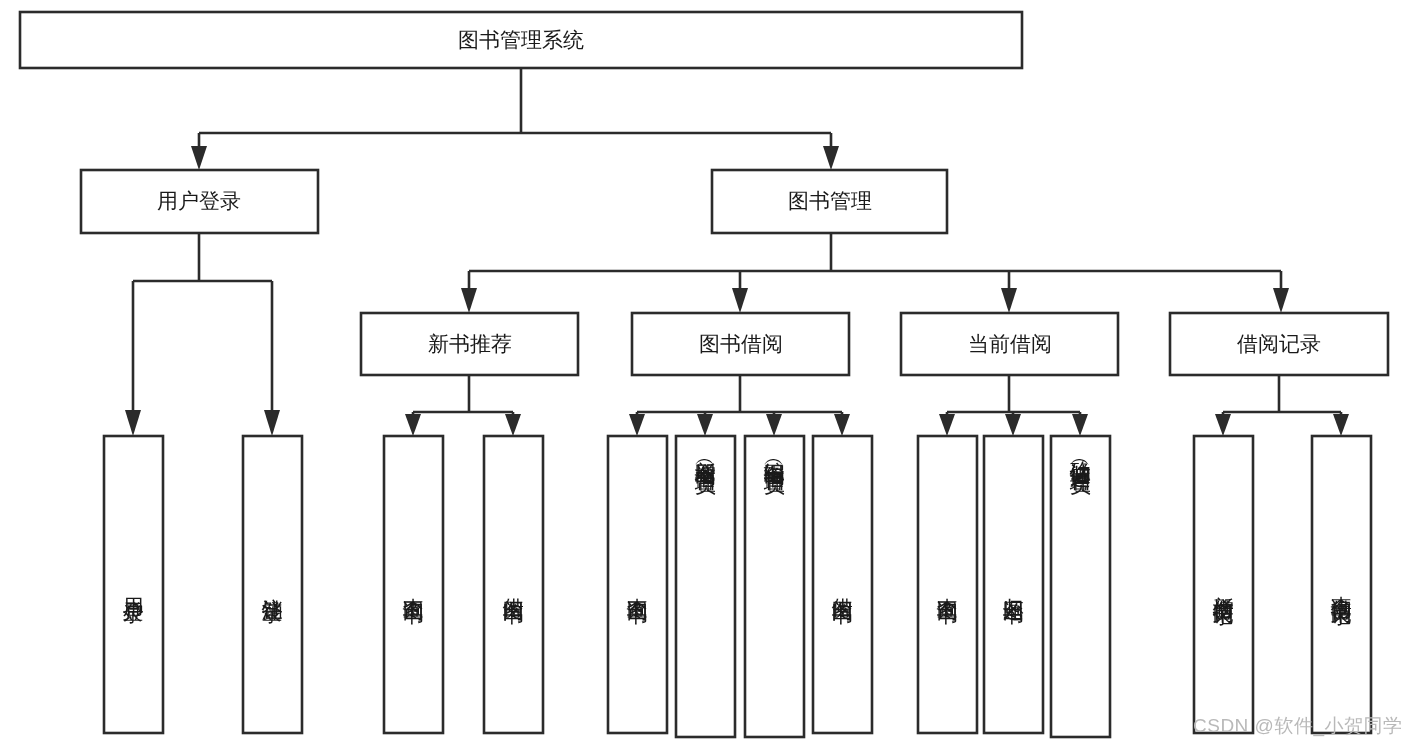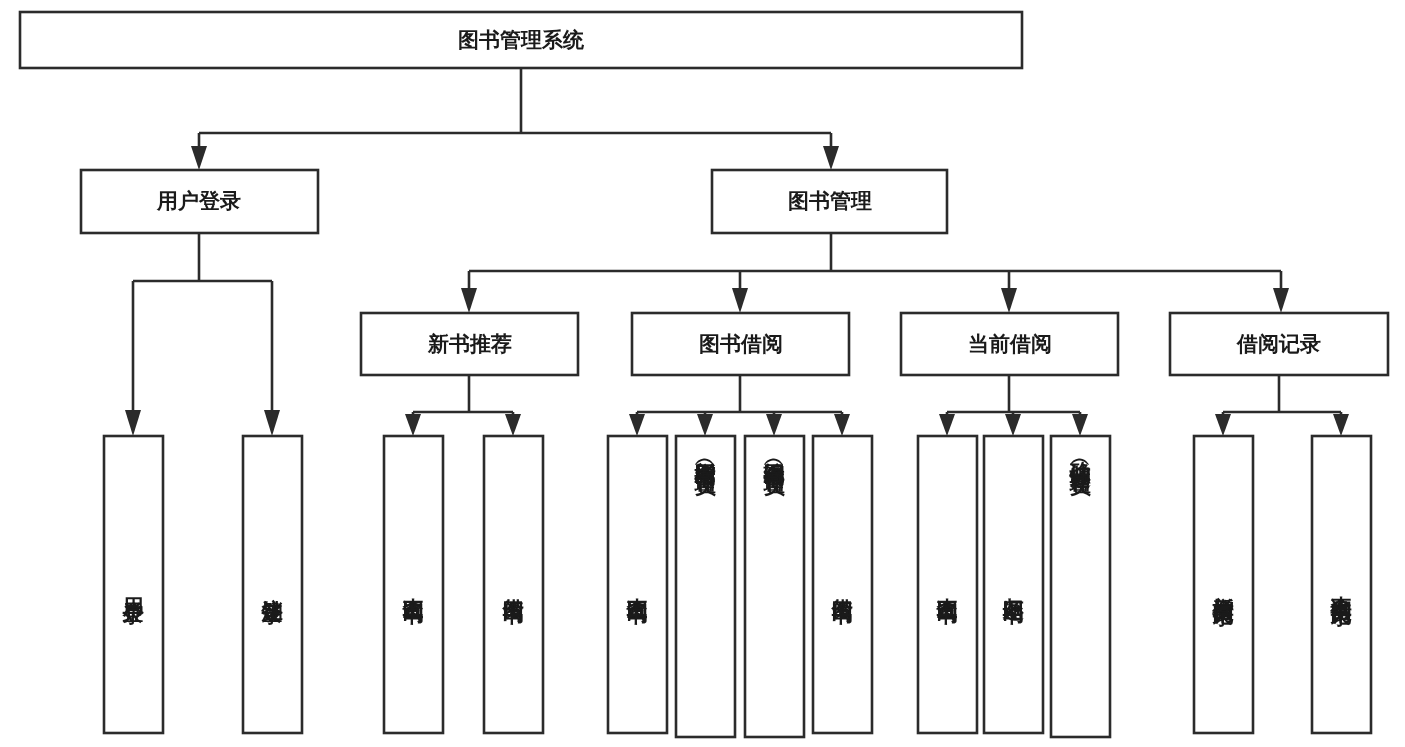--- a/index.html
+++ b/index.html
@@ -11,21 +11,20 @@
     width: 1405px;
     height: 747px;
     font-family: "Liberation Sans", "DejaVu Sans", sans-serif;
     overflow: hidden;
     position: relative;
   }
   #diagram-root {
     position: relative;
     width: 1221px;
     height: 747px;
-    font-weight: bold;
   }
   svg#flow-svg {
     position: absolute;
     top: 0;
     left: 0;
     width: 1405px;
     height: 747px;
   }
   .node-rect {
     fill: #ffffff;
@@ -204,14 +203,15 @@
   <div class="node-label-v" style="left:745px; top:444px; width:59px; height:293px;">编辑图书（管理员）</div>
   <div class="node-label-v centered" style="left:813px; top:436px; width:59px; height:297px;">借阅图书</div>
 
   <div class="node-label-v centered" style="left:918px; top:436px; width:59px; height:297px;">查询图书</div>
   <div class="node-label-v centered" style="left:984px; top:436px; width:59px; height:297px;">归还图书</div>
   <div class="node-label-v" style="left:1051px; top:444px; width:59px; height:293px;">确认归还（管理员）</div>
 
   <div class="node-label-v centered" style="left:1194px; top:436px; width:59px; height:297px;">新增借阅记录</div>
   <div class="node-label-v centered" style="left:1312px; top:436px; width:59px; height:297px;">查询借阅记录</div>
 
+  <div class="watermark" style="left:1193px; top:713px;">CSDN @软件_小贺同学</div>
 
 </div>
 
 </body></html>

